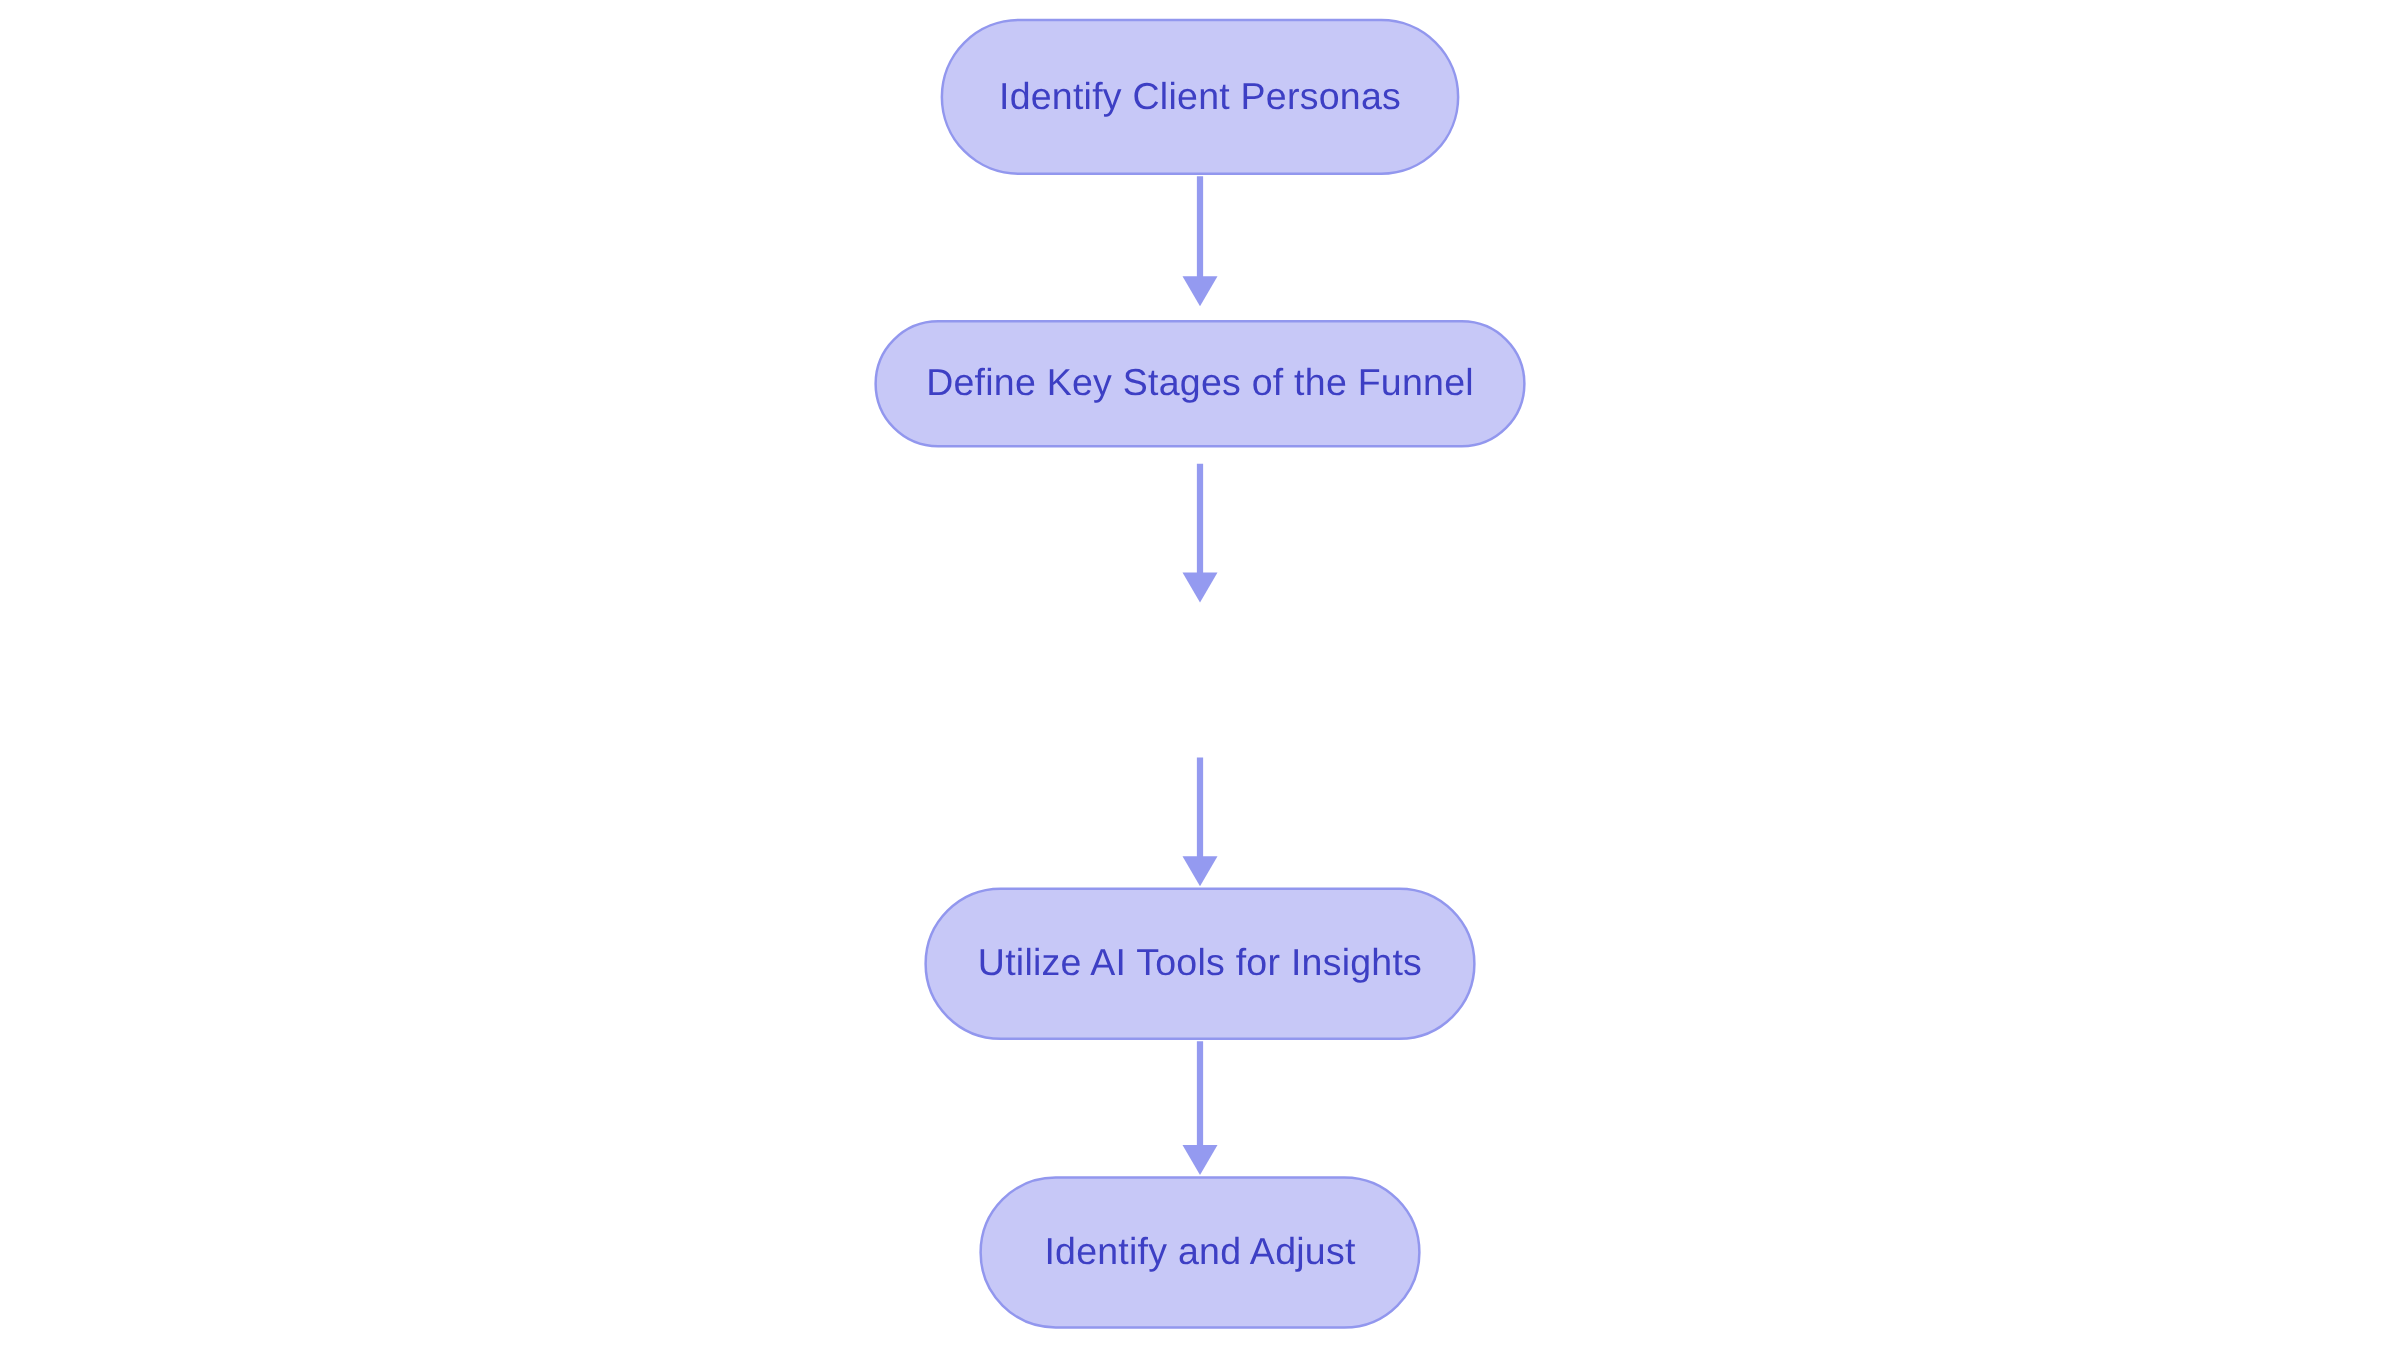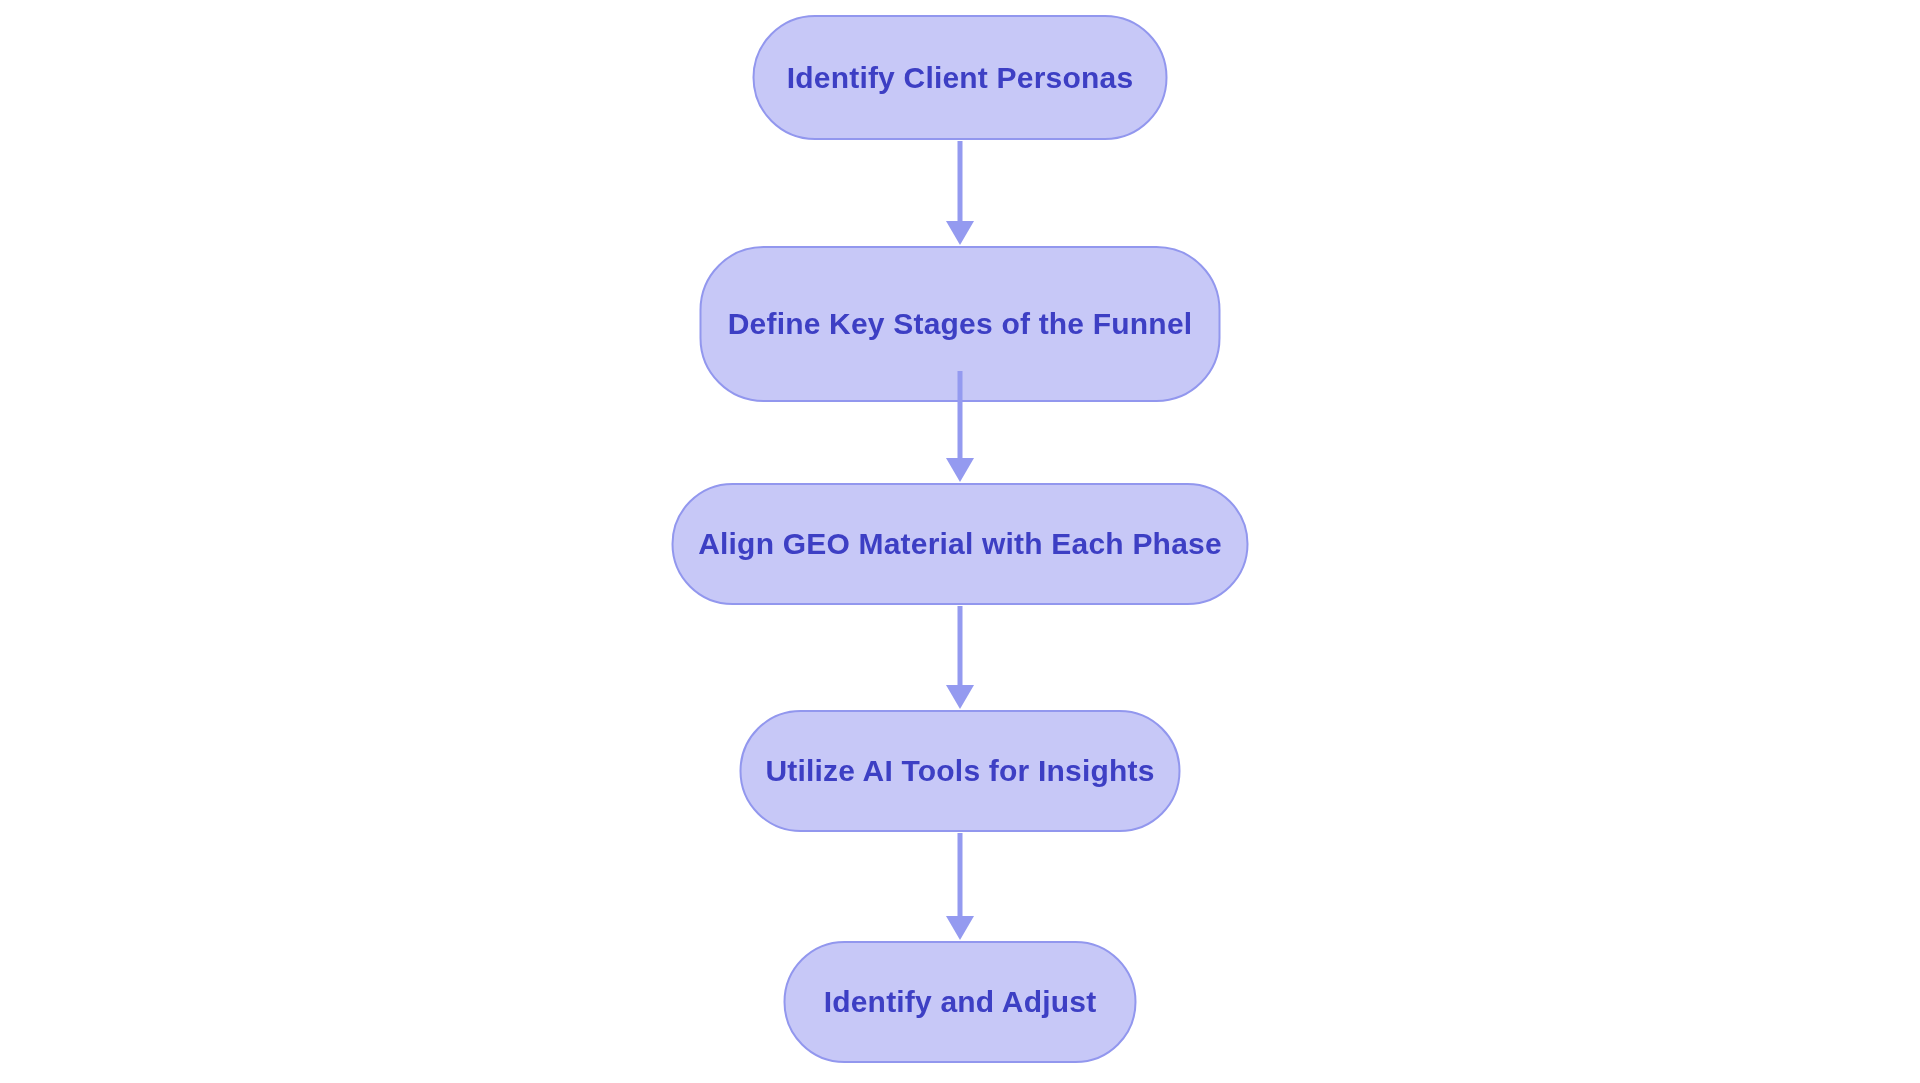--- a/index.html
+++ b/index.html
@@ -31,24 +31,23 @@
     align-items: center;
     justify-content: center;
     background: var(--node-fill);
     border: 2px solid var(--node-border);
     border-radius: 64px;
     color: var(--node-text);
     font-size: 30px;
     letter-spacing: 0.2px;
     white-space: nowrap;
     text-align: center;
-    font-weight: bold;
   }
   .n1 { top: 15px;  width: 415px; height: 125px; }
-  .n2 { top: 246px; width: 521px; height: 156px; justify-content: center; }
+  .n2 { top: 256px; width: 521px; height: 102px; justify-content: center; }
   .n3 { top: 483px; width: 577px; height: 122px; }
   .n4 { top: 710px; width: 441px; height: 122px; align-items: center; }
   .n5 { top: 941px; width: 353px; height: 122px; }
 
   .arrow {
     position: absolute;
     left: 50%;
     transform: translateX(-50%);
     width: 28px;
   }
@@ -93,23 +92,20 @@
 
   <div class="node n2">
     <span>Define Key Stages of the Funnel</span>
   </div>
 
   <div class="arrow a2">
     <div class="shaft"></div>
     <div class="head"></div>
   </div>
 
-  <div class="node n3">
-    <span>Align GEO Material with Each Phase</span>
-  </div>
 
   <div class="arrow a3">
     <div class="shaft"></div>
     <div class="head"></div>
   </div>
 
   <div class="node n4">
     <span>Utilize AI Tools for Insights</span>
   </div>
 

